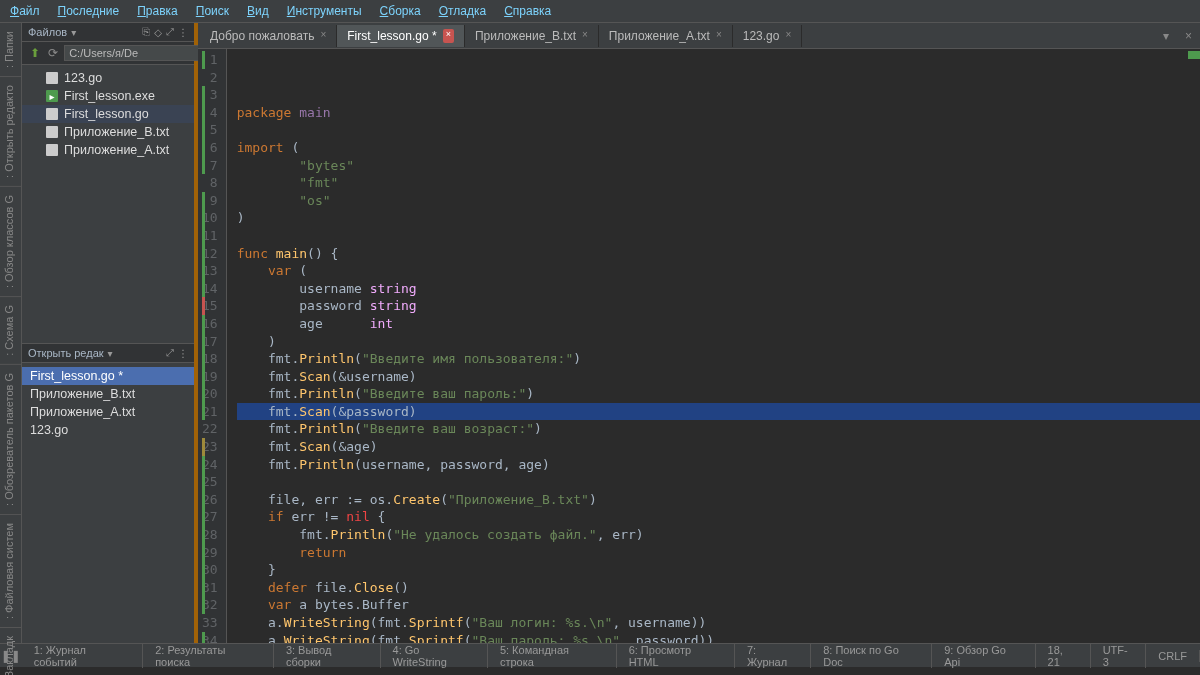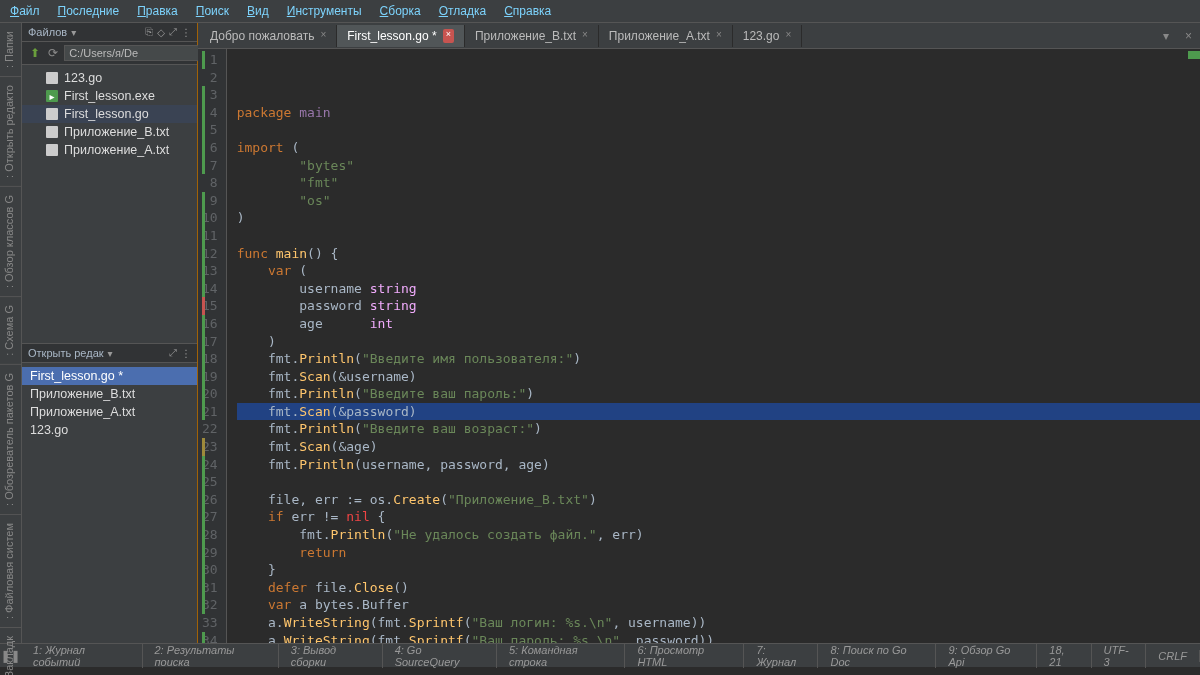--- a/index.html
+++ b/index.html
@@ -3,21 +3,21 @@
 <meta charset="utf-8">
 <style>
 * { margin:0; padding:0; box-sizing:border-box; }
 body { font-family:"Segoe UI",Tahoma,sans-serif; font-size:12px; background:#2b2b2b; color:#a9b7c6; width:1200px; height:675px; overflow:hidden; }
 .main-menu { display:flex; gap:18px; padding:4px 10px; background:#3c3f41; border-bottom:1px solid #555; }
 .main-menu span { color:#7dd3fc; cursor:pointer; }
 .main-menu span u { text-decoration:underline; }
 .workspace { display:flex; height:620px; }
 .vtabs { width:22px; background:#3c3f41; display:flex; flex-direction:column; border-right:1px solid #555; }
 .vtab { writing-mode:vertical-rl; transform:rotate(180deg); padding:8px 3px; color:#888; font-size:11px; border-top:1px solid #555; cursor:pointer; white-space:nowrap; }
-.left-col { width:176px; background:#3c3f41; display:flex; flex-direction:column; border-right:1px solid #a16207; }
+.left-col { width:176px; background:#3c3f41; display:flex; flex-direction:column; border-right:4px solid #a16207; }
 .panel-hdr { display:flex; align-items:center; gap:4px; padding:3px 6px; background:#313335; border-bottom:1px solid #555; font-size:11px; }
 .panel-hdr .icn { font-size:10px; color:#999; }
 .panel-hdr .pad { flex:1; }
 .toolbar-row { display:flex; align-items:center; gap:4px; padding:3px 6px; background:#313335; border-bottom:1px solid #555; }
 .toolbar-row .tbtn { color:#888; font-size:12px; cursor:pointer; padding:0 2px; }
 .path-field { flex:1; background:#45494a; border:1px solid #555; color:#bbb; padding:1px 4px; font-size:11px; }
 .file-tree { flex:0 0 auto; padding:4px 0; background:#3c3f41; height:278px; overflow:hidden; }
 .file-row { display:flex; align-items:center; gap:6px; padding:2px 8px 2px 24px; cursor:pointer; font-size:12.5px; color:#ddd; }
 .file-row.sel { background:#2f65ca22; }
 .file-ico { width:12px; height:12px; display:inline-flex; align-items:center; justify-content:center; font-size:10px; }
@@ -48,21 +48,21 @@
 .code .line.sel { background:#214283; }
 .kw { color:#cc7832; }
 .str { color:#6a8759; }
 .fn { color:#ffc66d; }
 .typ { color:#f0abfc; }
 .pkg { color:#9876aa; }
 .op { color:#a9b7c6; }
 .lit { color:#ef4444; }
 .minimap-ind { position:absolute; right:0; top:2px; width:12px; height:8px; background:#4e9a4e; }
 .statusbar { display:flex; align-items:center; background:#3c3f41; border-top:1px solid #555; height:24px; font-size:11px; color:#999; }
-.statusbar .slot { padding:0 12px; cursor:pointer; border-right:1px solid #555;font-style:italic; }
+.statusbar .slot { padding:0 12px; cursor:pointer; border-right:1px solid #555; }
 .statusbar .slot:first-child { border-left:none; }
 .statusbar .spacer { flex:1; }
 .pause-indic { width:22px; text-align:center; color:#888; font-size:12px; }
 </style>
 </head>
 <body>
 
 <div class="main-menu">
     <span><u>Ф</u>айл</span>
     <span><u>П</u>оследние</span>
@@ -208,21 +208,21 @@
     </div>
   </div>
 </div>
 
 <div class="statusbar">
   <span class="pause-indic">❚❚</span>
   <span class="slot-container" style="display:flex">
       <span class="slot">1: Журнал событий</span>
       <span class="slot">2: Результаты поиска</span>
       <span class="slot">3: Вывод сборки</span>
-      <span class="slot">4: Go SourceQuery</span>
+      <span class="slot">4: Go WriteString</span>
       <span class="slot">5: Командная строка</span>
       <span class="slot">6: Просмотр HTML</span>
       <span class="slot">7: Журнал</span>
       <span class="slot">8: Поиск по Go Doc</span>
       <span class="slot">9: Обзор Go Api</span>
     </span>
   <span class="spacer"></span>
   <span class="slot">18, 21</span>
   <span class="slot">UTF-3</span>
   <span class="slot">CRLF</span>

